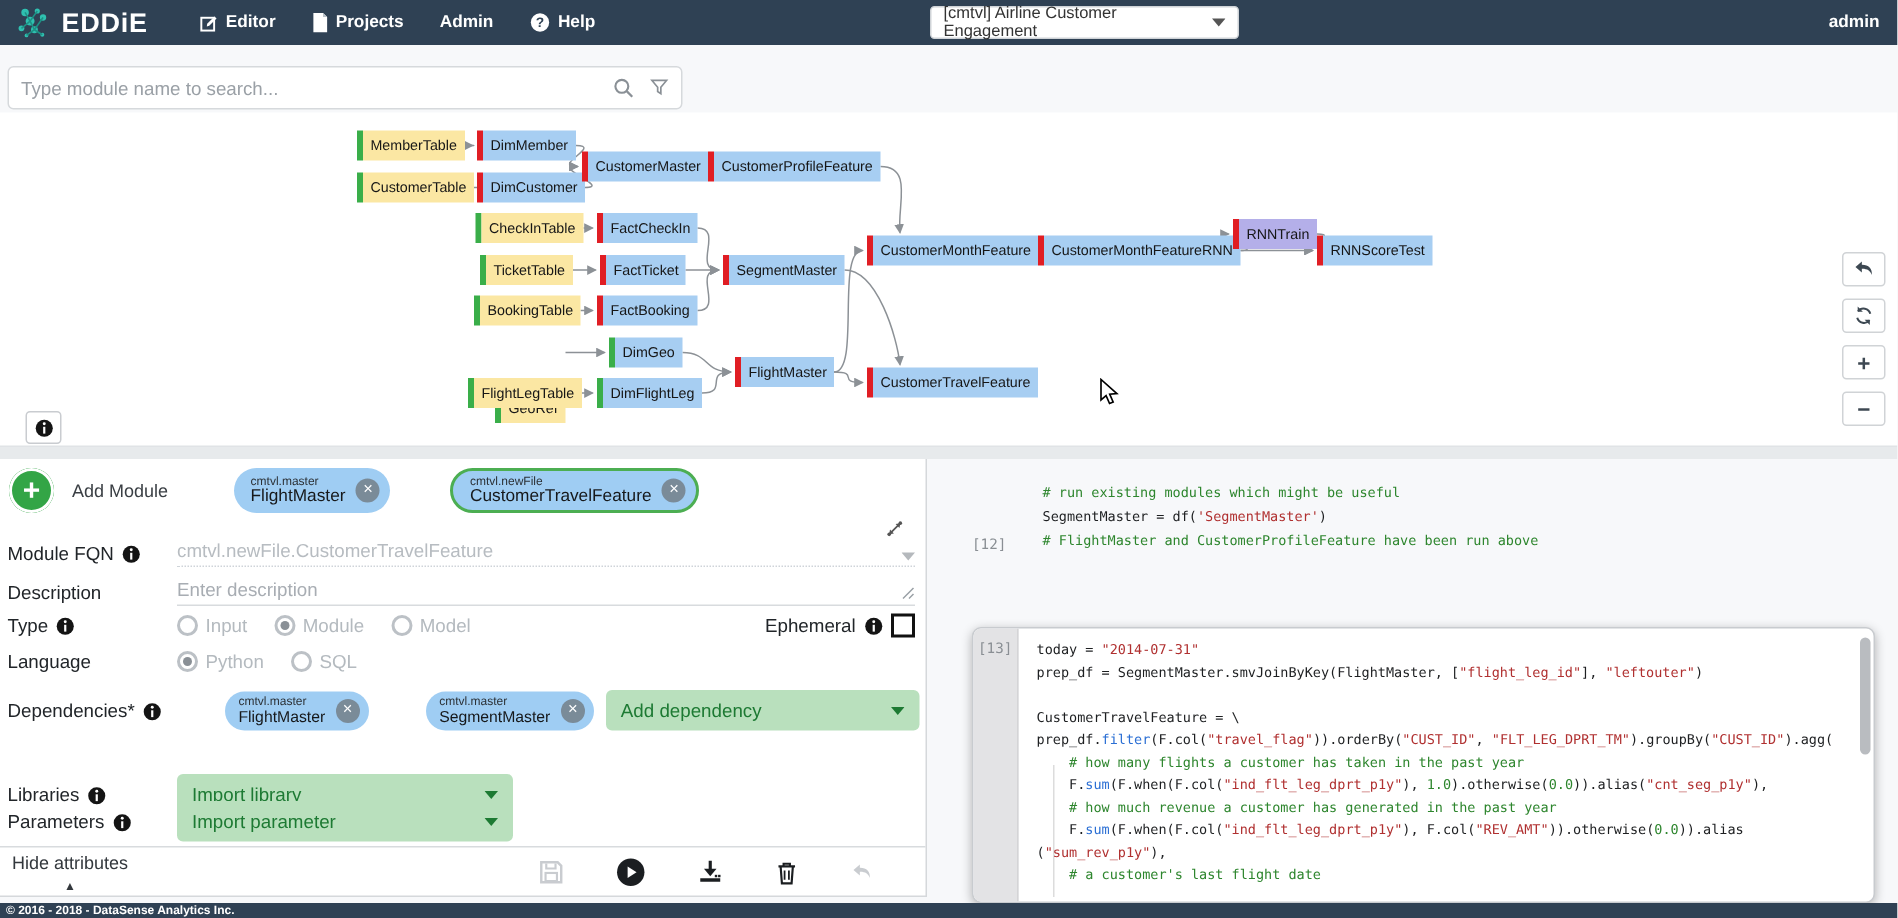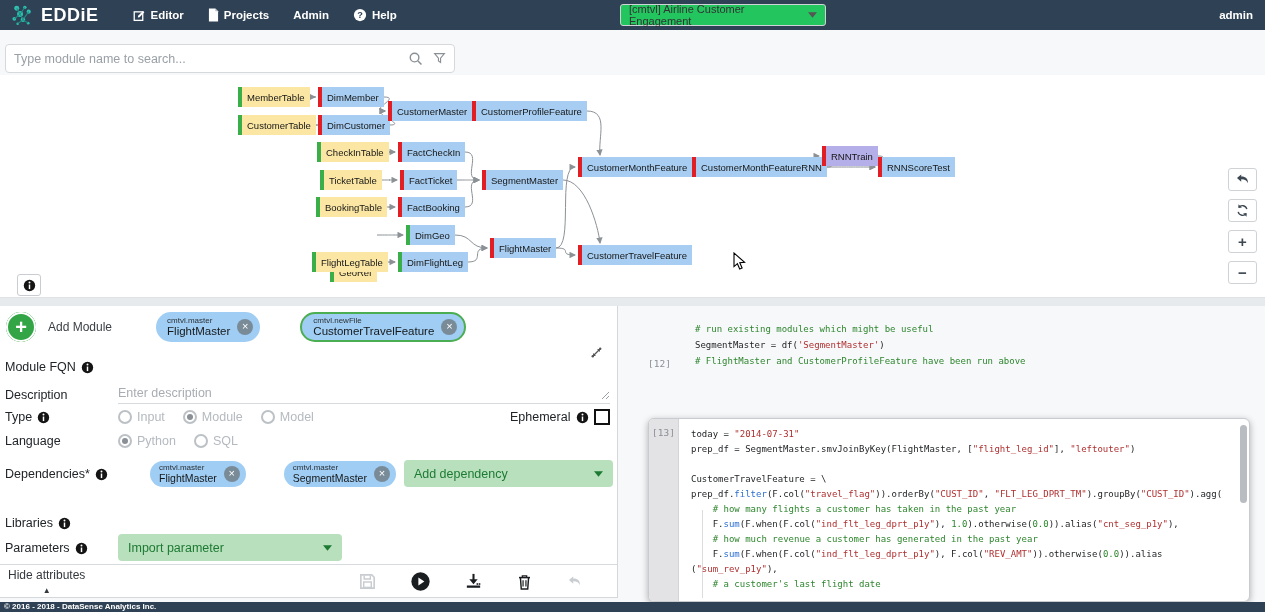--- a/index.html
+++ b/index.html
@@ -6,21 +6,21 @@
   html,body { width:1265px; height:612px; overflow:hidden; }
   body { position:relative; font-family:"Liberation Sans", sans-serif; background:#f7f8fa; color:#212529; }
   svg { display:block; }
 
   
   .navbar { position:absolute; top:0; left:0; right:0; height:30px; background:#2f4154; display:flex; align-items:center; padding:0 10px; z-index:10; }
   .brand { display:flex; align-items:center; gap:8px; margin-right:34px; }
   .brand-text { color:#fff; font-size:18px; font-weight:bold; letter-spacing:.5px; }
   .nav-menu { display:flex; align-items:center; gap:24px; }
   .nav-item { display:flex; align-items:center; gap:5px; color:#fff; font-size:11.5px; font-weight:bold; cursor:pointer; }
-  .proj-select { position:absolute; left:620px; top:4px; width:206px; height:22px; background:#22c55e; border:1px solid #cfd3d7; border-radius:3px; display:flex; align-items:center; justify-content:space-between; padding:0 8px; font-size:11px; color:#333; cursor:pointer; }
+  .proj-select { position:absolute; left:620px; top:4px; width:206px; height:22px; background:#ffffff; border:1px solid #cfd3d7; border-radius:3px; display:flex; align-items:center; justify-content:space-between; padding:0 8px; font-size:11px; color:#333; cursor:pointer; }
   .nav-user { position:absolute; right:12px; color:#fff; font-size:11.5px; font-weight:bold; }
 
   
   .search-wrap { position:absolute; top:44px; left:5px; width:450px; height:29px; background:#fff; border:1px solid #d6d9dc; border-radius:4px; display:flex; align-items:center; padding:0 8px; }
   .search-wrap input { flex:1; border:none; outline:none; font-size:12.5px; color:#333; font-family:"Liberation Sans",sans-serif; }
   .search-wrap input::placeholder { color:#9aa0a6; }
   .search-icons { display:flex; align-items:center; gap:10px; }
 
   
   .canvas { position:absolute; top:75px; left:0; width:1265px; height:223px; background:#fff; border-bottom:1px solid #e0e3e6; }
@@ -373,20 +373,28 @@
     <span class="flabel">
         <span>Module FQN</span>
         <span class="info-dot">
           <svg width="13" height="13" viewBox="0 0 16 16">
             <circle cx="8" cy="8" r="7" fill="#141414"></circle>
             <rect x="7.1" y="6.8" width="1.8" height="5.6" fill="#fff"></rect>
             <circle cx="8" cy="4.3" r="1.2" fill="#fff"></circle>
           </svg>
         </span>
       </span>
+    <div class="fqn-val">
+      <span>cmtvl.newFile.CustomerTravelFeature</span>
+      <span style="color:#b5b9bd">
+          <svg width="9" height="6" viewBox="0 0 10 6">
+            <path d="M0 0l5 6 5-6z" fill="currentColor"></path>
+          </svg>
+        </span>
+    </div>
   </div>
 
   <div class="frow" style="top:80px; width:608px;">
     <span class="flabel">
         <span>Description</span>
       </span>
     <div class="desc-val">
       <span>Enter description</span>
       <span>
           <svg width="9" height="9" viewBox="0 0 9 9">
@@ -491,20 +499,28 @@
     <span class="flabel">
         <span>Libraries</span>
         <span class="info-dot">
           <svg width="13" height="13" viewBox="0 0 16 16">
             <circle cx="8" cy="8" r="7" fill="#141414"></circle>
             <rect x="7.1" y="6.8" width="1.8" height="5.6" fill="#fff"></rect>
             <circle cx="8" cy="4.3" r="1.2" fill="#fff"></circle>
           </svg>
         </span>
       </span>
+    <div class="gsel">
+      <span>Import library</span>
+      <span>
+          <svg width="9" height="6" viewBox="0 0 10 6">
+            <path d="M0 0l5 6 5-6z" fill="currentColor"></path>
+          </svg>
+        </span>
+    </div>
   </div>
 
   <div class="frow" style="top:228px; width:608px;">
     <span class="flabel">
         <span>Parameters</span>
         <span class="info-dot">
           <svg width="13" height="13" viewBox="0 0 16 16">
             <circle cx="8" cy="8" r="7" fill="#141414"></circle>
             <rect x="7.1" y="6.8" width="1.8" height="5.6" fill="#fff"></rect>
             <circle cx="8" cy="4.3" r="1.2" fill="#fff"></circle>

